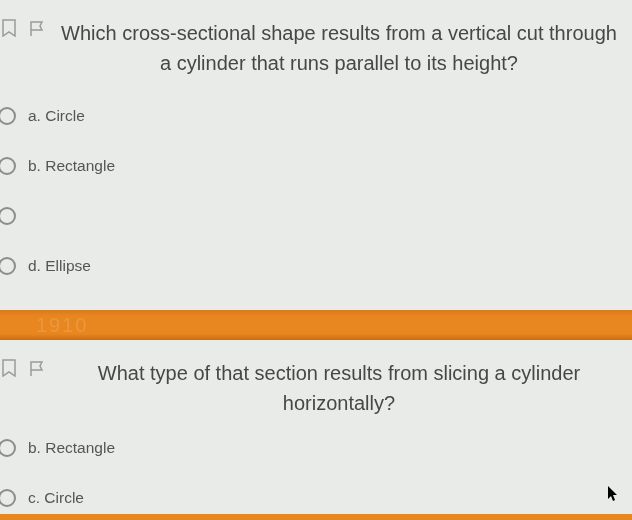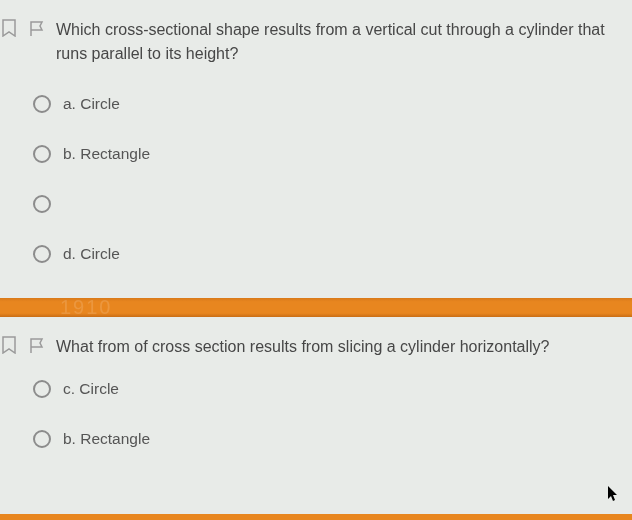--- a/index.html
+++ b/index.html
@@ -21,56 +21,57 @@
   }
   .bookmark, .flag-ico {
     flex: 0 0 18px;
     height: 20px;
     display: flex;
     align-items: center;
     justify-content: center;
   }
   .bookmark svg, .flag-ico svg { display: block; }
   .q-text {
-    font-size: 16px;
+    font-size: 20px;
     line-height: 1.5;
     color: #474747;
     flex: 1;
+    text-align: center;
   }
-  .opts { list-style: none; padding-left: 35px; }
+  .opts { list-style: none; }
   .opt {
     display: flex;
     align-items: center;
     gap: 12px;
     padding: 11px 0 11px 0;
     margin-bottom: 10px;
   }
   .radio {
     width: 18px; height: 18px;
     border: 2px solid #8c8c8c;
     border-radius: 50%;
     flex: 0 0 18px;
     margin-left: -2px;
   }
   .opt-lbl {
     font-size: 15.5px;
     color: #555;
   }
   .divider {
-    height: 19px;
+    height: 30px;
     background: linear-gradient(#d97a1a, #e8861f 20%, #e8861f 80%, #c96d15);
     position: relative;
     overflow: hidden;
     color: rgba(255,255,255,0.35);
     font-family: "Comic Sans MS", cursive, sans-serif;
     font-size: 20px;
     letter-spacing: 2px;
     display: flex;
     align-items: center;
-    padding-left: 60px;
+    padding-left: 36px;
     white-space: nowrap;
   }
   .divider .wm { opacity: 0.4; }
   .q2 .q-head { margin-bottom: 10px; }
   .cursor {
     position: absolute;
     right: 12px;
     bottom: 18px;
     width: 12px; height: 16px;
   }
@@ -105,51 +106,51 @@
     </li>
     <li class="opt">
       <span class="radio"></span>
       <span class="opt-lbl">b. Rectangle</span>
     </li>
     <li class="opt">
       <span class="radio"></span>
     </li>
     <li class="opt">
       <span class="radio"></span>
-      <span class="opt-lbl">d. Circle</span>
+      <span class="opt-lbl">d. Ellipse</span>
     </li>
   </ul>
 </div>
 
 <div class="divider">
   <span class="wm">1910</span>
 </div>
 
 <div class="question-block q2">
   <div class="q-head">
     <span class="bookmark">
       <svg width="14" height="18" viewBox="0 0 14 18">
           <path d="M1 1h12v16l-6-4-6 4z" fill="none" stroke="#9a9a9a" stroke-width="1.5"></path>
         </svg>
     </span>
     <span class="flag-ico">
       <svg width="16" height="16" viewBox="0 0 16 16">
           <path d="M2 2h11l-2 4 2 4H2z M2 2v14" fill="none" stroke="#9a9a9a" stroke-width="1.5"></path>
         </svg>
     </span>
-    <div class="q-text">What from of cross section results from slicing a cylinder horizontally?</div>
+    <div class="q-text">What type of that section results from slicing a cylinder horizontally?</div>
   </div>
   <ul class="opts">
     <li class="opt">
       <span class="radio"></span>
-      <span class="opt-lbl">c. Circle</span>
+      <span class="opt-lbl">b. Rectangle</span>
     </li>
     <li class="opt">
       <span class="radio"></span>
-      <span class="opt-lbl">b. Rectangle</span>
+      <span class="opt-lbl">c. Circle</span>
     </li>
 
   </ul>
 </div>
 
 <div class="bottom-bar"></div>
 
 <svg class="cursor" viewBox="0 0 12 16">
   <path d="M0 0 L0 13 L3 10 L5 15 L7 14 L5 9 L9 9 Z" fill="#000"></path>
 </svg>

